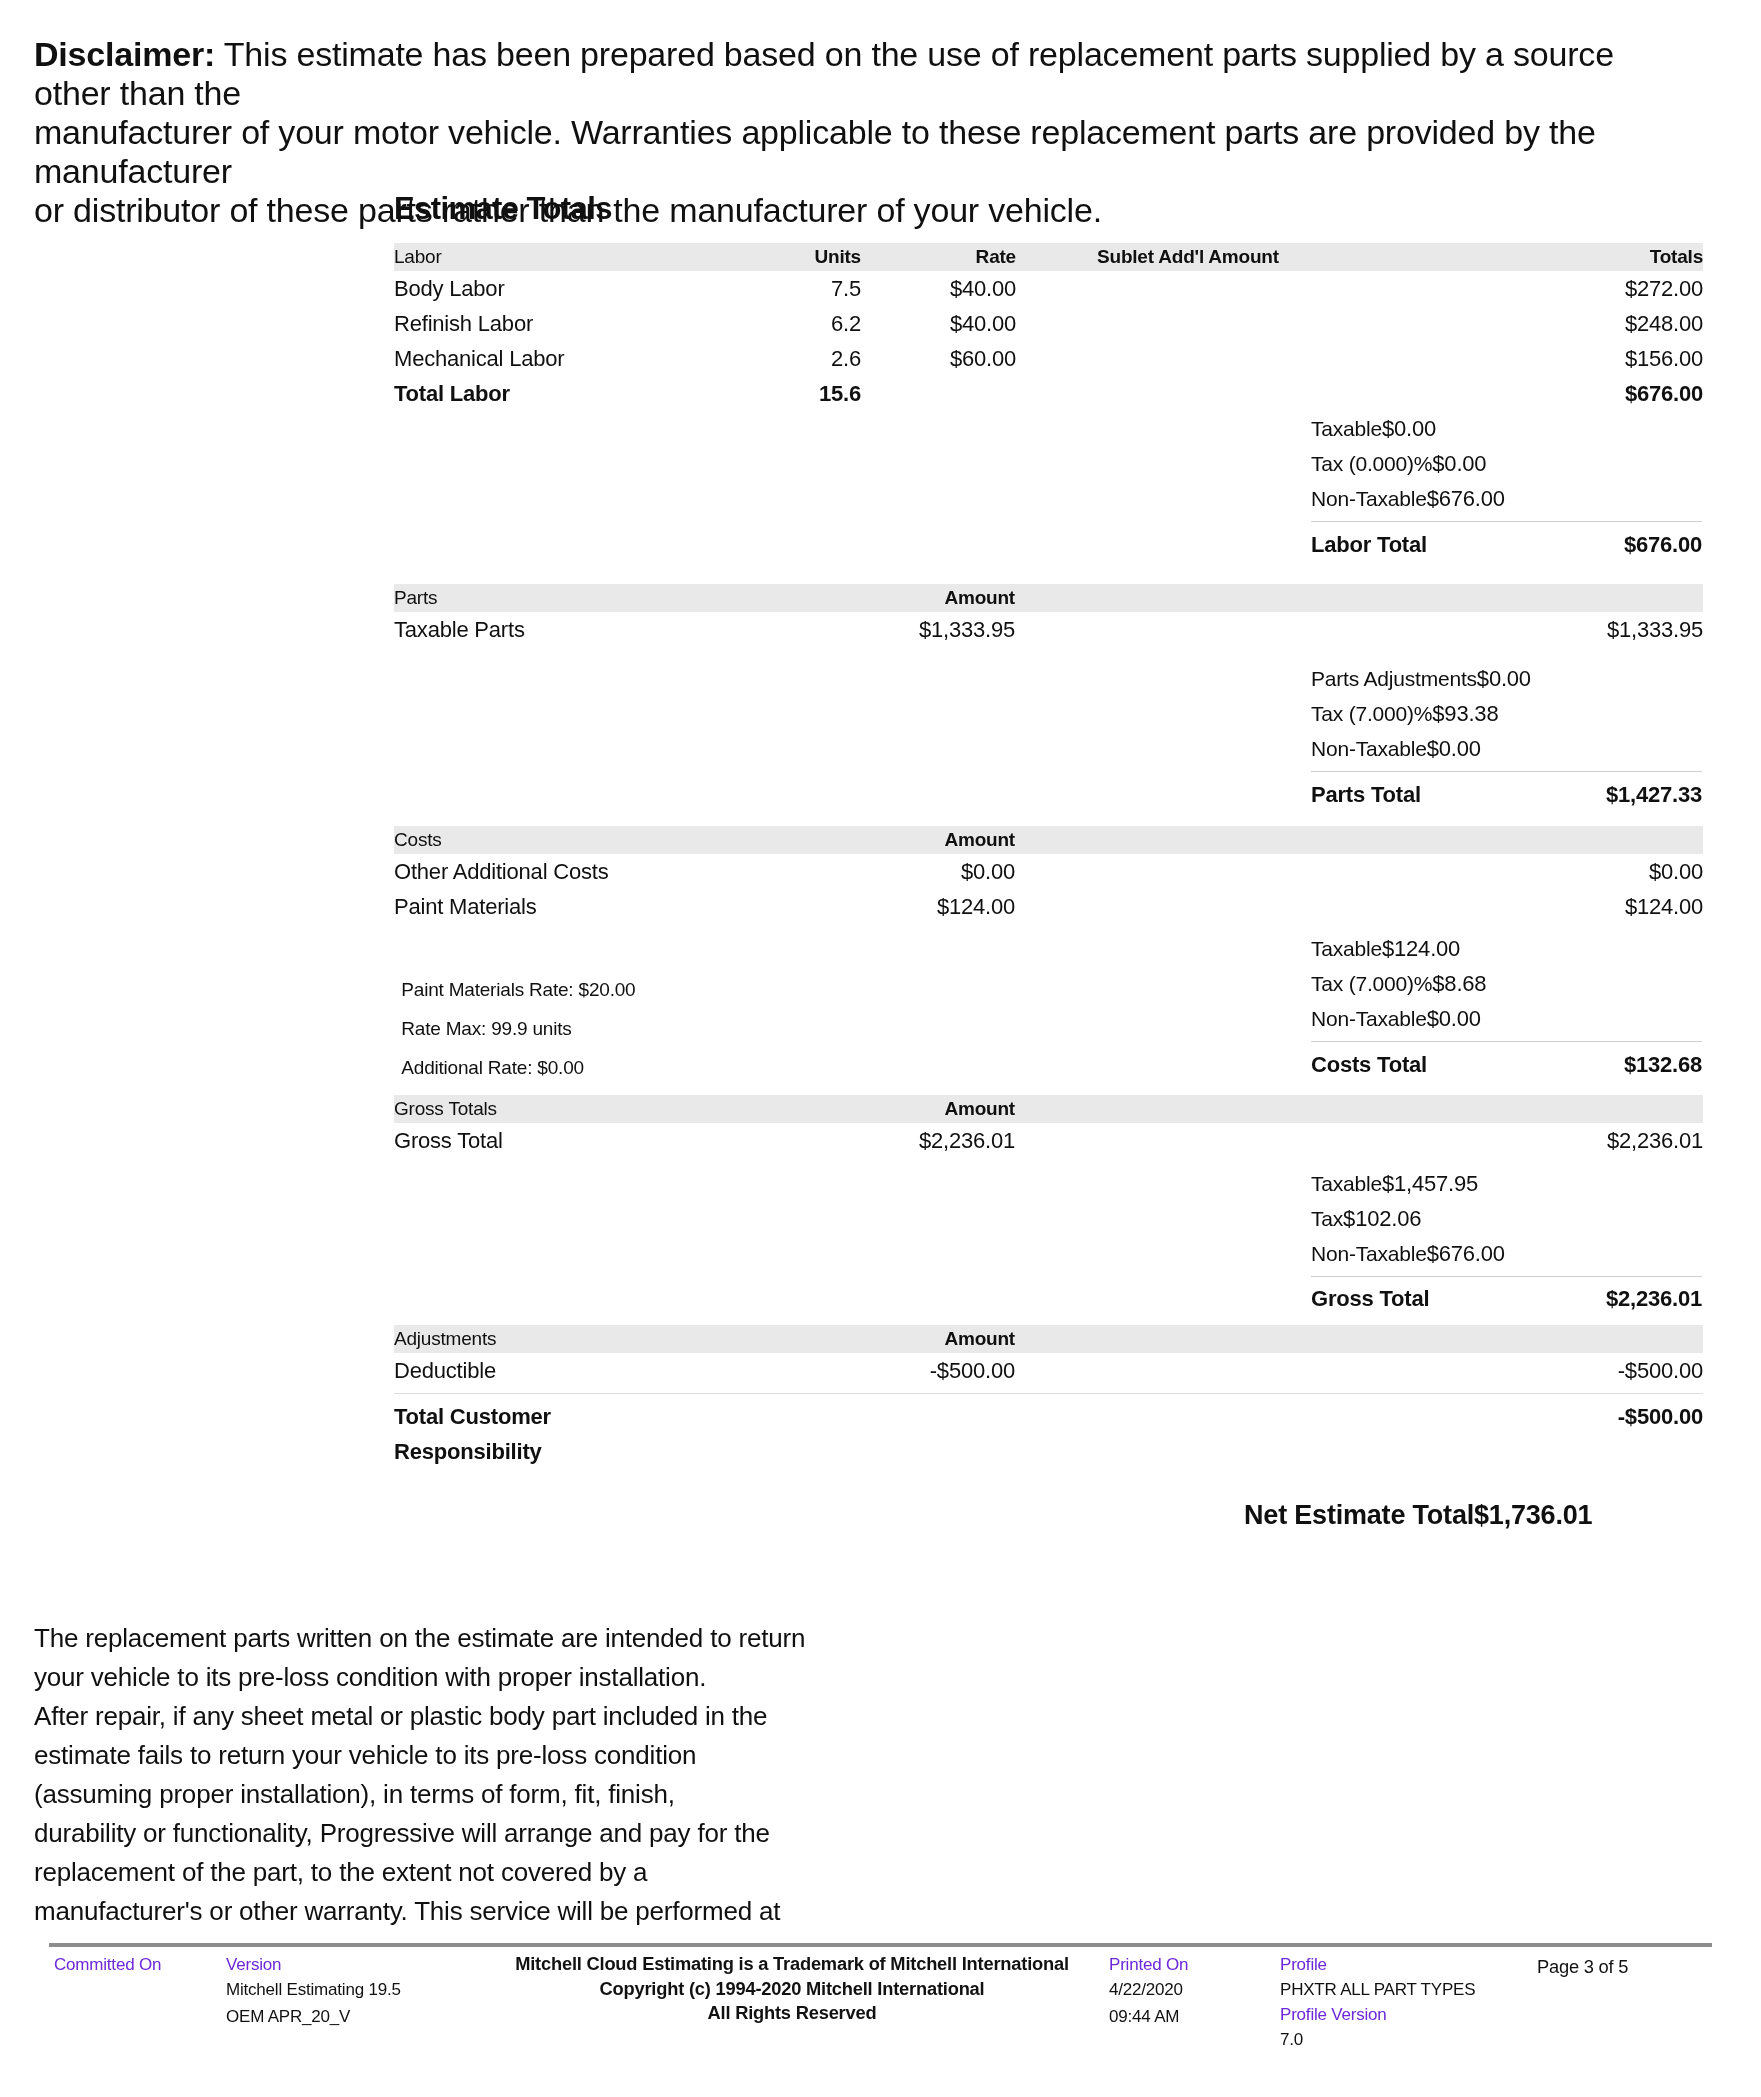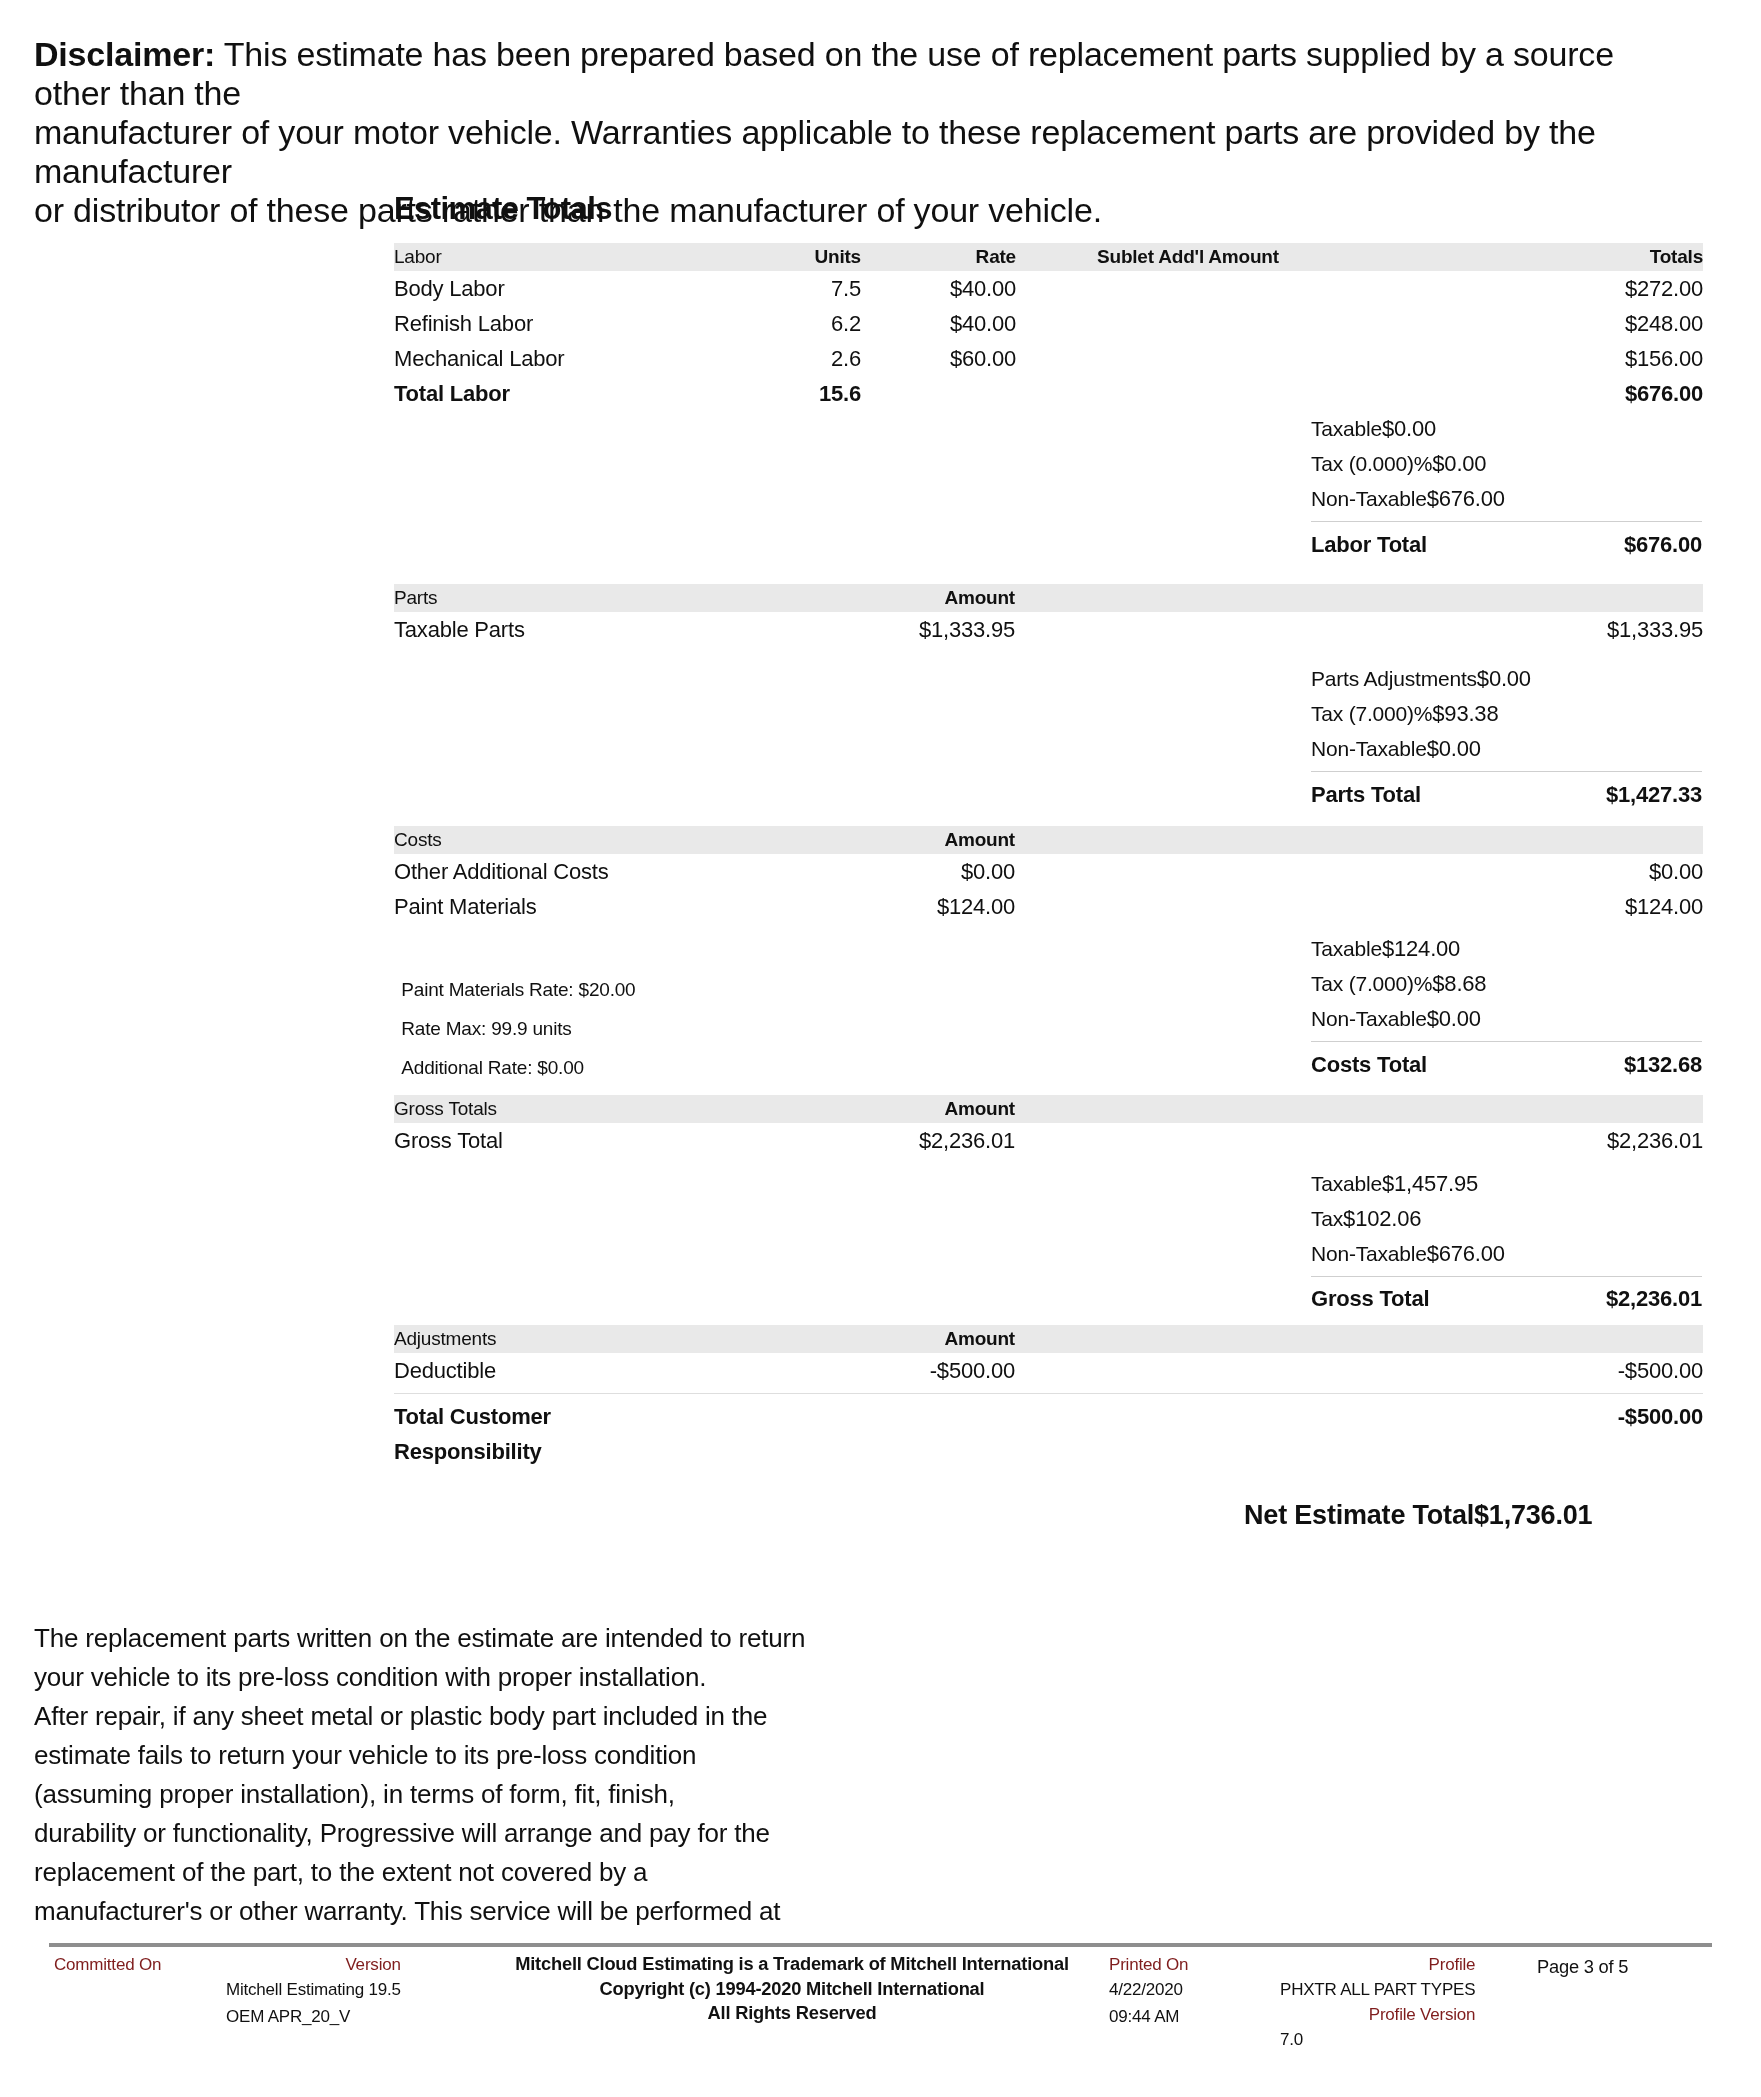--- a/index.html
+++ b/index.html
@@ -42,21 +42,21 @@
   .cust .val { text-align:right; }
   .net { display:flex; justify-content:flex-end; margin-top:28px; font-size:27px; font-weight:700; height:37px; line-height:37px; }
   .net .nval { width:229px; }
   
   .notice {
     position:absolute; left:34px; top:1619px; width:1070px;
     font-size:26px; line-height:39px; white-space:pre-line;
   }
   
   .fbar { position:absolute; left:49px; top:1943px; width:1663px; height:4.3px; background:#8e8e8e; }
-  .flabel { color:#7f1d1d; font-size:17px; line-height:23px;text-align:right; }
+  .flabel { color:#6d28d9; font-size:17px; line-height:23px; }
   .fval { color:#111111; font-size:17px; line-height:27px; white-space:pre-line; }
   .f-committed { position:absolute; left:54px; top:1953px; }
   .f-version { position:absolute; left:226px; top:1953px; }
   .f-center {
     position:absolute; left:422px; top:1952px; width:740px; text-align:center;
     font-weight:700; font-size:18.3px; line-height:24.5px; white-space:pre-line; color:#111111;
   }
   .f-printed { position:absolute; left:1109px; top:1953px; }
   .f-profile { position:absolute; left:1280px; top:1953px; }
   .f-page { position:absolute; left:1537px; top:1956px; font-size:18.3px; color:#111111; }

